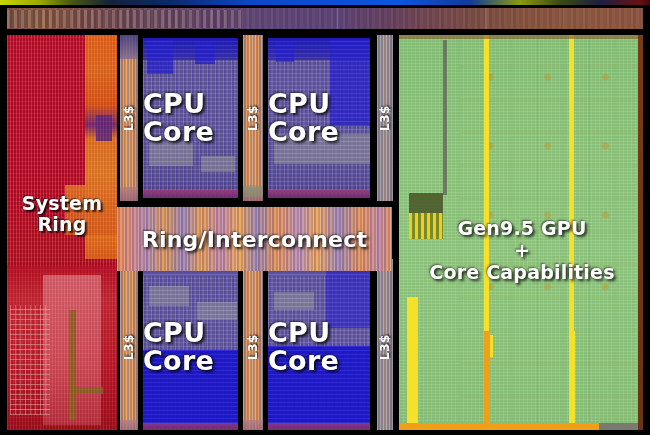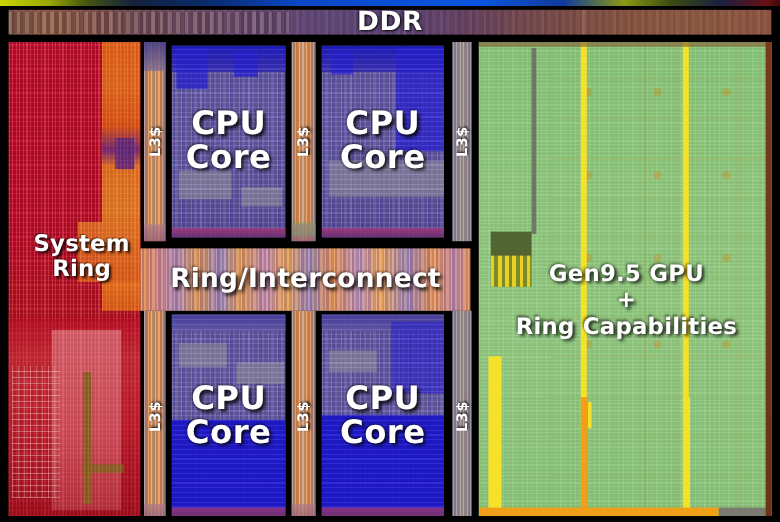--- a/index.html
+++ b/index.html
@@ -127,21 +127,21 @@
   }
   .sa-bar {
     position:absolute; left:62px; top:275px; width:7px; height:110px;
     background:#8f6a20; opacity:.85;
   }
   .sa-bar2 {
     position:absolute; left:62px; top:352px; width:34px; height:7px;
     background:#8f6a20; opacity:.85;
   }
   .sa-label {
-    position:absolute; left:0; top:158px; width:122px;
+    position:absolute; left:0; top:158px; width:110px;
     text-align:center; color:#fff; font-weight:bold; font-size:19px;
     line-height:1.08; letter-spacing:.2px;
     text-shadow:2px 2px 2px rgba(0,0,0,.8), -1px -1px 1px rgba(0,0,0,.5);
     z-index:6;
   }
 
   
   .l3 {
     position:absolute; top:0; height:100%;
     background:
@@ -200,29 +200,29 @@
         rgba(255,255,255,.07) 0 1px,
         rgba(0,0,0,.09) 1px 4px);
   }
   .core .botseam {
     position:absolute; left:0; bottom:0; width:100%; height:8px;
     background:linear-gradient(180deg,#a03a7a,#6a2a6a);
     opacity:.85;
   }
   .core-txt {
     position:absolute; left:0; top:50%; transform:translateY(-50%);
-    width:100%; text-align:center; color:#fff; font-weight:bold;
+    width:100%; color:#fff; font-weight:bold;
     font-size:27px; line-height:1.04; letter-spacing:.3px;
     text-shadow:2px 2px 3px rgba(0,0,0,.85), -1px -1px 2px rgba(0,0,0,.5);
     z-index:5;
   }
 
   
   .ring {
-    position:absolute; left:110px; top:172px; width:275px; height:52px;
+    position:absolute; left:110px; top:172px; width:275px; height:64px;
     background:
       linear-gradient(90deg,
         #e8925a 0px, #d88a8a 14px, #b08ab8 30px, #e09a5a 48px,
         #9a86c0 66px, #e8a05a 84px, #c08ab0 104px, #f0a85a 122px,
         #9a86b8 140px, #e8965a 160px, #b890c0 182px, #f0a860 200px,
         #a088c0 222px, #e8955a 244px, #c08ab0 262px, #e8965a 275px);
     overflow:hidden; z-index:4;
   }
   .ring .vtex {
     position:absolute; inset:0;
@@ -306,21 +306,20 @@
 <div id="die">
 
   <div class="toprail"></div>
 
   <div class="ddr">
     <div class="tex"></div>
     <div class="texL"></div>
     <div class="seam1"></div>
     <div class="seam2"></div>
     <div class="seam3"></div>
-    <div class="ddr-label">DDR</div>
   </div>
 
   <div class="body">
 
     <div class="sysagent">
       <div class="sa-tex"></div>
       <div class="sa-orange"></div>
       <div class="sa-orange2"></div>
       <div class="sa-blk"></div>
       <div class="sa-step"></div>
@@ -445,18 +444,18 @@
       <div class="lvy2"></div>
       <div class="bot-orange2"></div>
       <div class="by1"></div>
       <div class="bot-orange"></div>
       <div class="botgray"></div>
       <div class="tbrown"></div>
       <div class="rbrown"></div>
       <div class="gpu-txt">
         <span>Gen9.5 GPU</span><br>
         <span>+</span><br>
-        <span>Ring Capabilities</span>
+        <span>Core Capabilities</span>
       </div>
     </div>
 
   </div>
 </div>
 
 </body></html>

